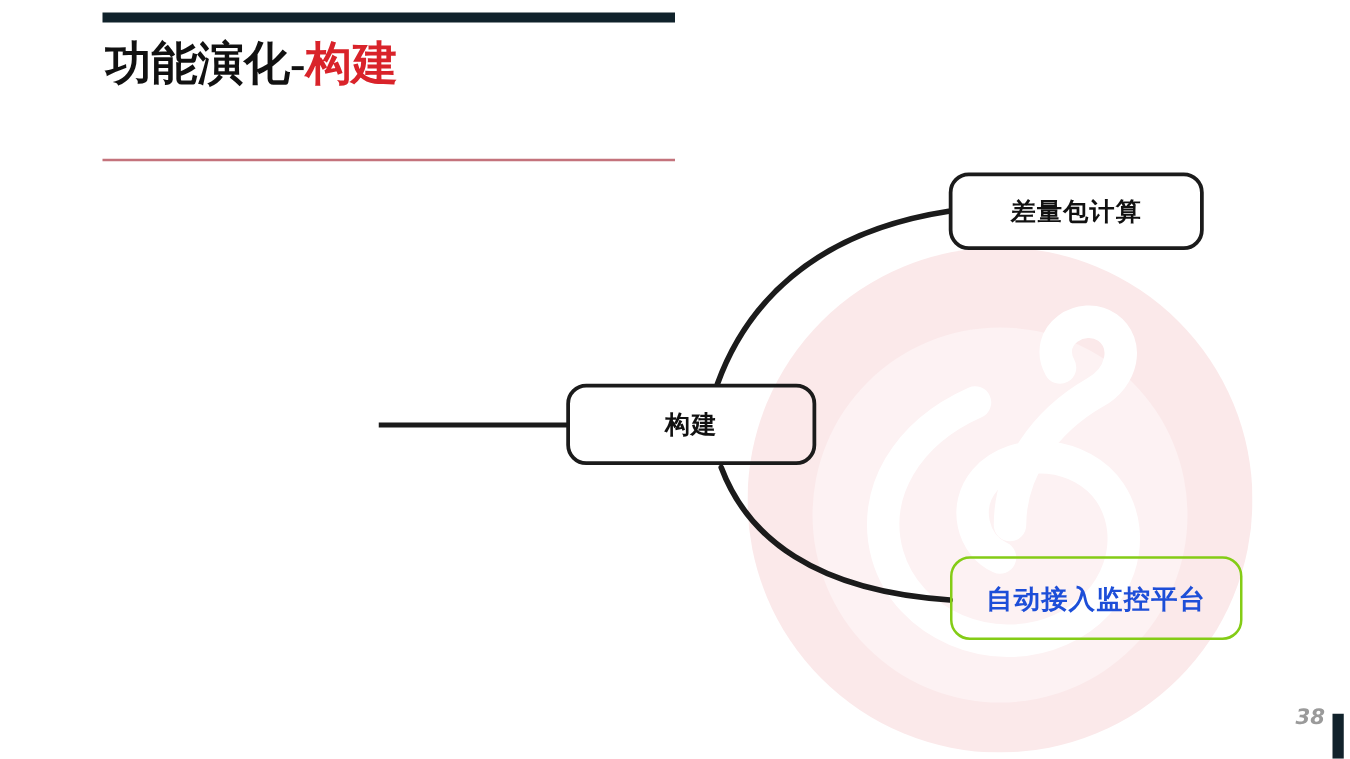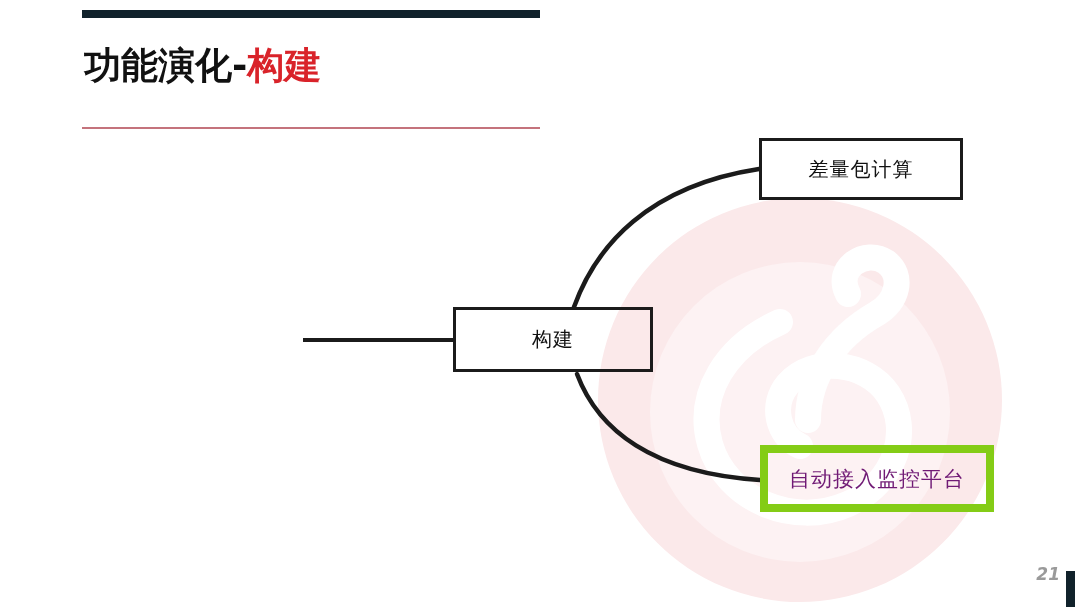--- a/index.html
+++ b/index.html
@@ -23,27 +23,28 @@
     position: absolute;
     left: 82px;
     top: 10px;
     width: 458px;
     height: 8px;
     background: #10222b;
   }
   .slide-title {
     position: absolute;
     left: 84px;
-    top: 42px;
+    top: 28px;
     font-size: 37px;
     font-weight: 700;
     line-height: 48px;
     letter-spacing: 0px;
     white-space: nowrap;
     color: #111111;
+    font-family: Liberation Serif, serif;
   }
   .slide-title .accent {
     color: #d9232a;
   }
   .under-rule {
     position: absolute;
     left: 82px;
     top: 127px;
     width: 458px;
     height: 2px;
@@ -70,31 +71,32 @@
   }
 
   
   .node {
     position: absolute;
     box-sizing: border-box;
     display: flex;
     align-items: center;
     justify-content: center;
     background: transparent;
-    font-weight: 400;
+    font-weight: 700;
     letter-spacing: 1px;
     white-space: nowrap;
+    border-radius: 16px;
   }
   .node-dark {
     border: 3px solid #1b1b1b;
     color: #111111;
   }
   .node-red {
-    border: 8px solid #84cc16;
-    color: #701a75;
+    border: 2px solid #84cc16;
+    color: #1d4ed8;
     justify-content: center;
   }
 
   #node-resource {
     left: 104px;
     top: 309px;
     width: 199px;
     height: 63px;
     font-size: 20px;
   }
@@ -178,16 +180,16 @@
   </div>
 
   <div class="node node-dark" id="node-delta">
     <span>差量包计算</span>
   </div>
 
   <div class="node node-red" id="node-monitor">
     <span>自动接入监控平台</span>
   </div>
 
-  <div class="page-number">21</div>
+  <div class="page-number">38</div>
   <div class="corner-bar"></div>
 
 </div>
 
 </body></html>

